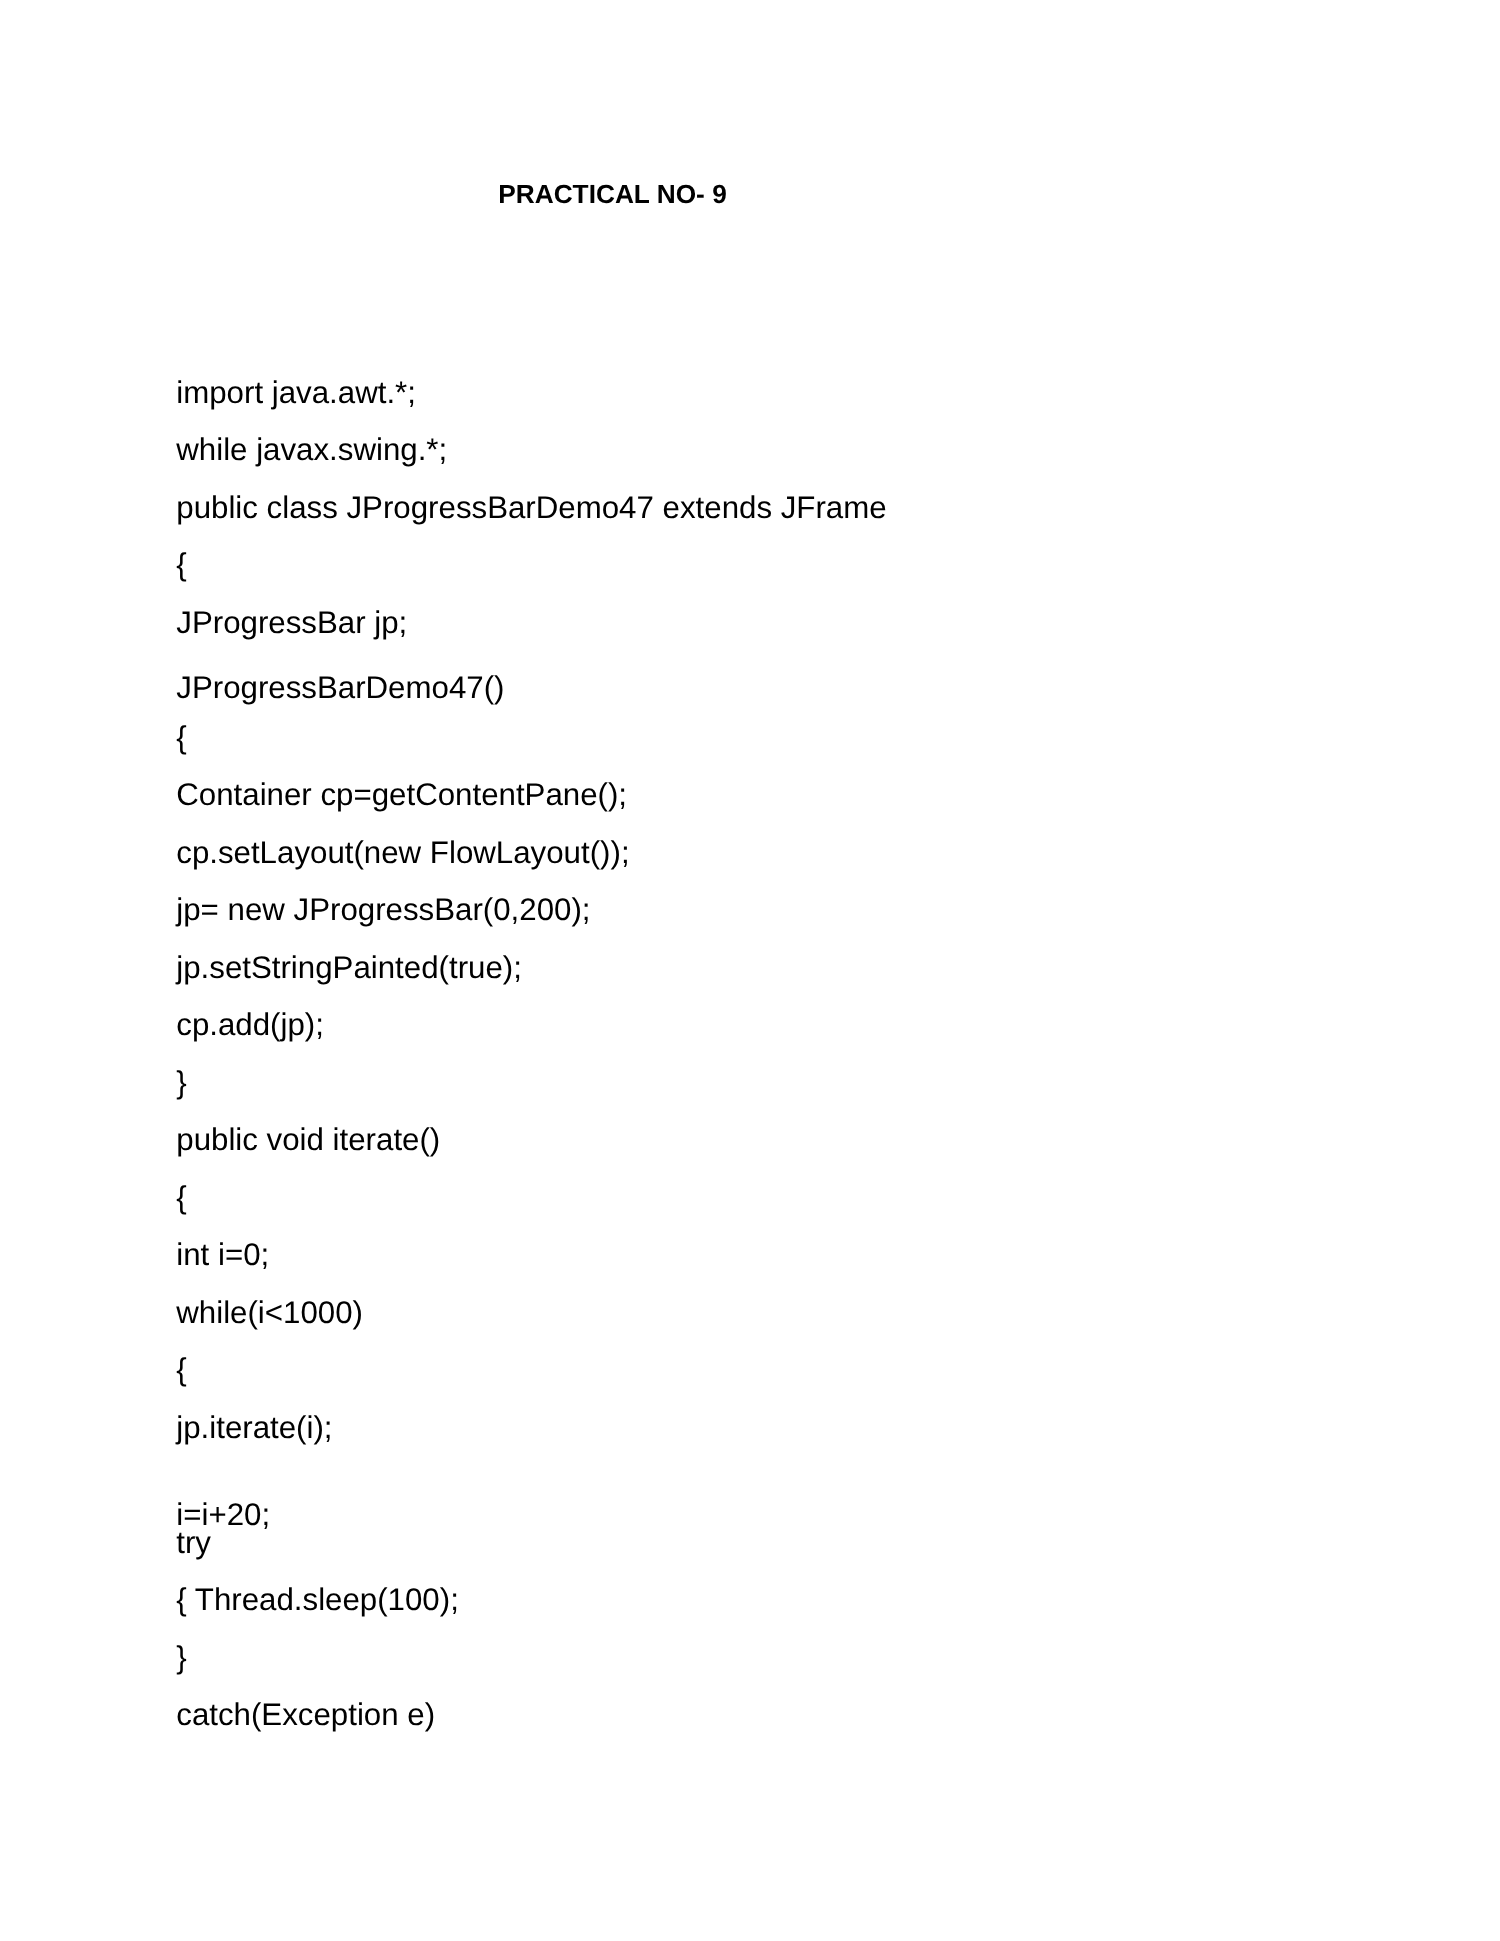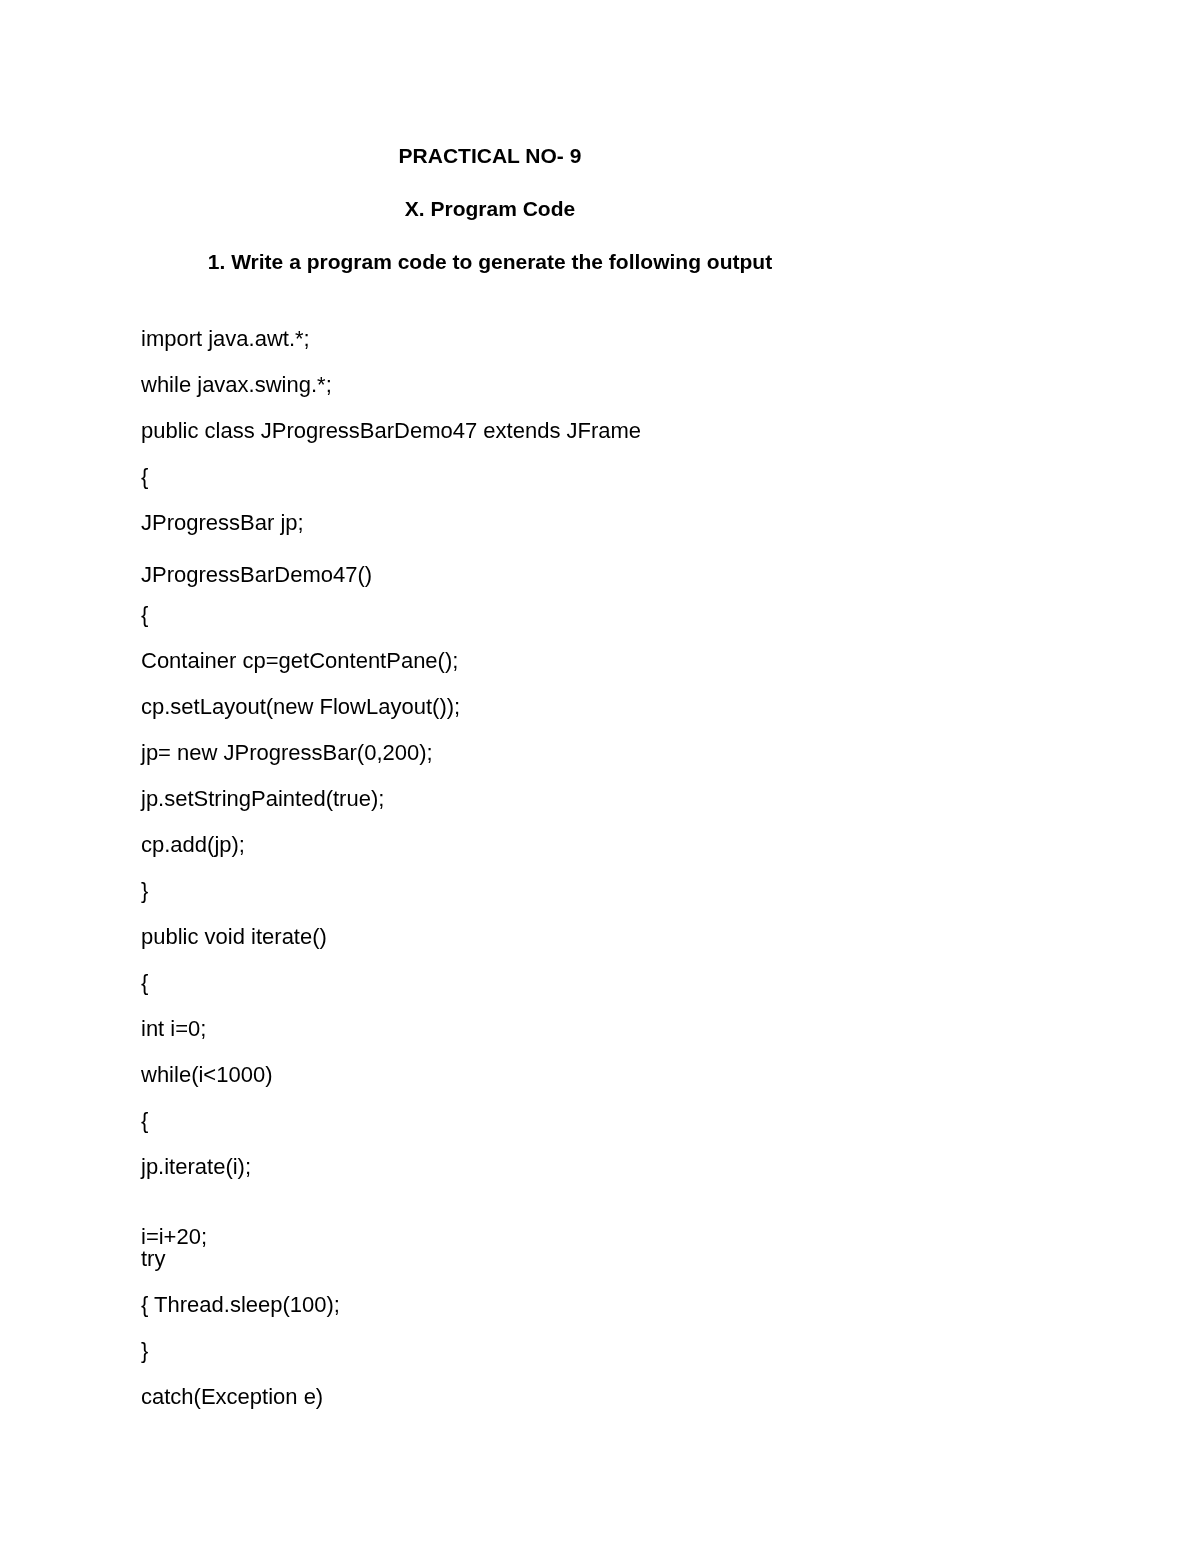--- a/index.html
+++ b/index.html
@@ -28,34 +28,31 @@
       width: 980px;
       text-align: center;
       font-weight: bold;
       font-size: 21px;
       line-height: 24px;
       white-space: nowrap;
     }
     .code-line {
       position: absolute;
       left: 141px;
-      font-size: 22px;
+      font-size: 25px;
       line-height: 24px;
       white-space: pre;
-      margin-top: 25px;
     }
   </style>
 </head>
 <body>
 
 <div class="page">
 
   <div class="heading" style="top:144px;">PRACTICAL NO- 9</div>
-  <div class="heading" style="top:197px;">X. Program Code</div>
-  <div class="heading" style="top:250px;">1. Write a program code to generate the following output</div>
 
   <div>
     <div class="code-line" style="top:302px;">import java.awt.*;</div>
     <div class="code-line" style="top:348px;">while javax.swing.*;</div>
     <div class="code-line" style="top:394px;">public class JProgressBarDemo47 extends JFrame</div>
     <div class="code-line" style="top:440px;">{</div>
     <div class="code-line" style="top:486px;">JProgressBar jp;</div>
     <div class="code-line" style="top:538px;">JProgressBarDemo47()</div>
     <div class="code-line" style="top:578px;">{</div>
     <div class="code-line" style="top:624px;">Container cp=getContentPane();</div>

